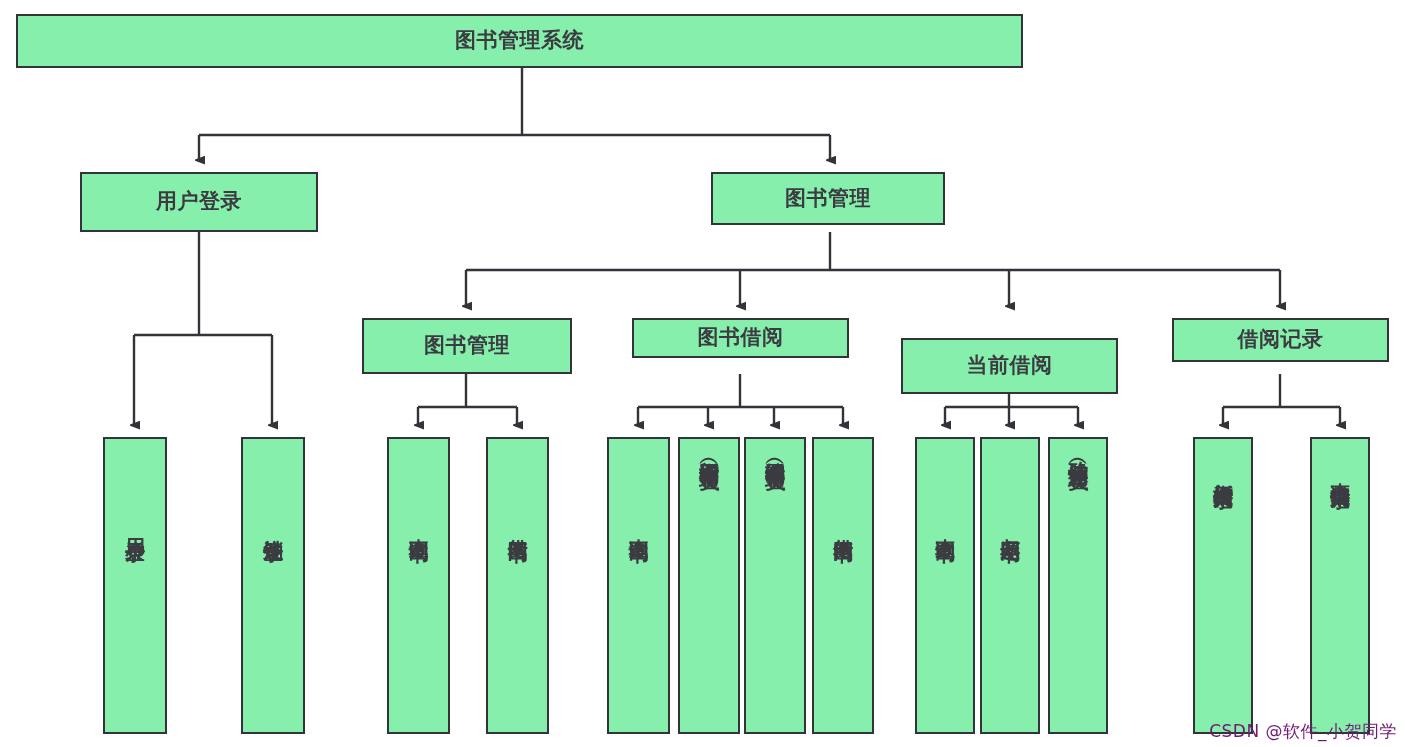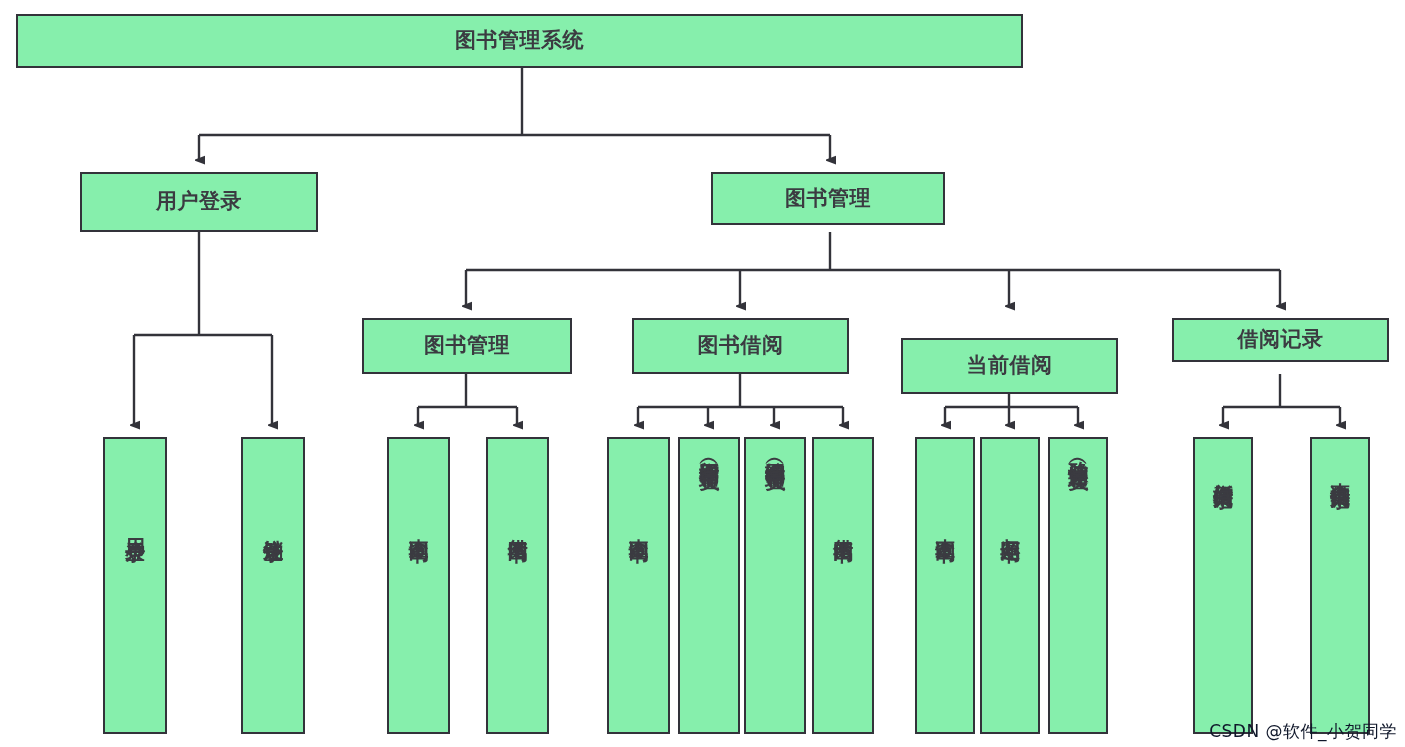--- a/index.html
+++ b/index.html
@@ -57,21 +57,21 @@
     white-space: nowrap;
   }
   .vtext.mid {
     margin-top: 78px;
   }
   .watermark {
     position: absolute;
     right: 8px;
     bottom: 4px;
     font-size: 17px;
-    color: #0f172a;
+    color: #701a75;
     letter-spacing: 0.5px;
     white-space: nowrap;
     user-select: none;
     margin-left: 8px;
   }
 </style>
 </head>
 <body>
 
 <div id="canvas">
@@ -133,21 +133,21 @@
   <div class="node h" style="left:80px; top:172px; width:238px; height:60px;">
     <span>用户登录</span>
   </div>
   <div class="node h" style="left:711px; top:172px; width:234px; height:53px;">
     <span>图书管理</span>
   </div>
 
   <div class="node h" style="left:362px; top:318px; width:210px; height:56px;">
     <span>图书管理</span>
   </div>
-  <div class="node h" style="left:632px; top:318px; width:217px; height:56px;">
+  <div class="node h" style="left:632px; top:318px; width:217px; height:40px;">
     <span>图书借阅</span>
   </div>
   <div class="node h" style="left:901px; top:318px; width:217px; height:56px;margin-top:20px;">
     <span>当前借阅</span>
   </div>
   <div class="node h" style="left:1172px; top:318px; width:217px; height:44px;">
     <span>借阅记录</span>
   </div>
 
   <div class="node v" style="left:103px; top:437px; width:64px; height:297px;">

